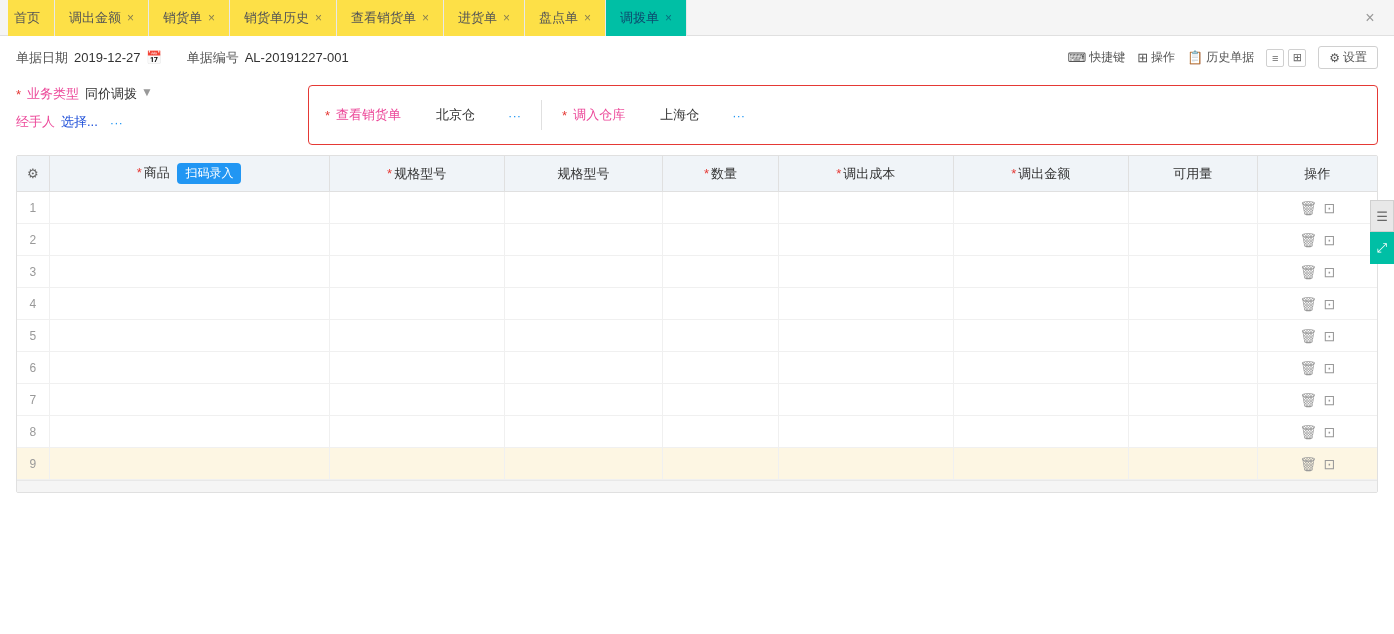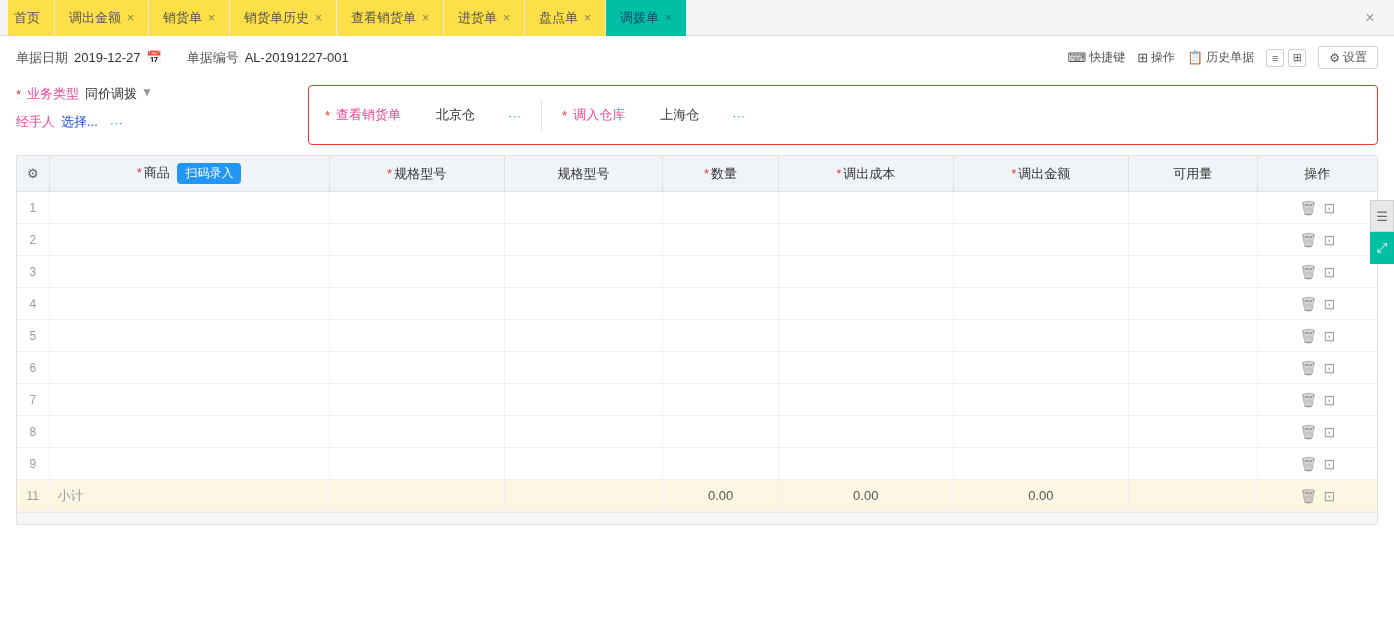--- a/index.html
+++ b/index.html
@@ -597,36 +597,20 @@
       <td></td>
       <td></td>
       <td></td>
       <td>
         <div class="op-icons">
           <span class="op-icon">🗑</span>
           <span class="op-icon">⊡</span>
         </div>
       </td>
     </tr>
-            <tr>
-      <td class="td-num">11</td>
-      <td colspan="1" style="text-align:left;padding-left:8px;color:#999;">小计</td>
-      <td></td>
-      <td></td>
-      <td>0.00</td>
-      <td>0.00</td>
-      <td>0.00</td>
-      <td></td>
-      <td>
-        <div class="op-icons">
-          <span class="op-icon">🗑</span>
-          <span class="op-icon">⊡</span>
-        </div>
-      </td>
-    </tr>
           </tbody>
       </table>
     </div>
     <div class="table-footer-scroll">
       <div class="scroll-inner"></div>
     </div>
   </div>
 
 </div>
 

